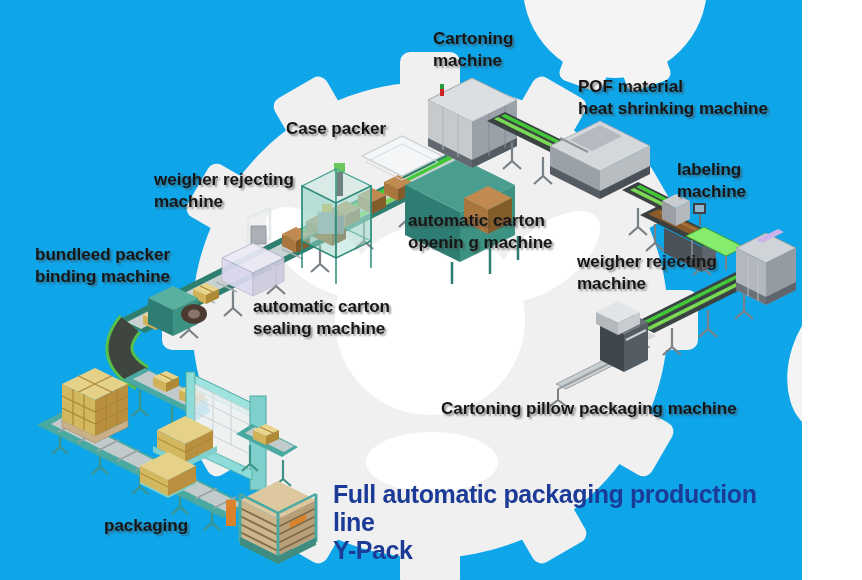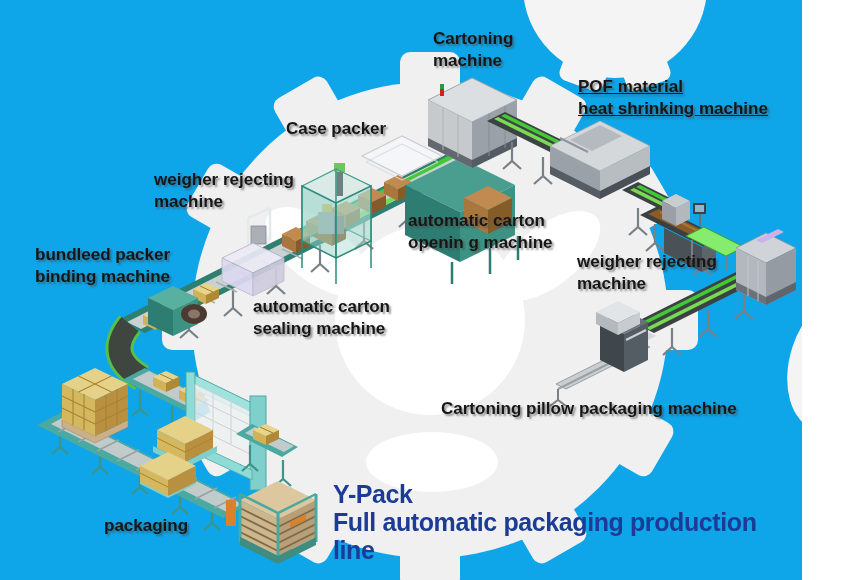--- a/index.html
+++ b/index.html
@@ -364,34 +364,35 @@
     <polygon points="624,334 648,322 648,360 624,372" fill="#555d64"></polygon>
     <line x1="626" y1="340" x2="646" y2="330" stroke="#cfd3d6" stroke-width="2"></line>
     <polygon points="596,312 618,301 640,312 618,323" fill="#e2e5e7"></polygon>
     <polygon points="596,312 618,323 618,335 596,324" fill="#b4b9bd"></polygon>
     <polygon points="618,323 640,312 640,324 618,335" fill="#c8ccd0"></polygon>
   </g>
 </svg>
 
 <div class="lbl" style="left:433px;top:28px;">Cartoning
 machine</div>
-<div class="lbl" style="left:578px;top:76px;text-decoration:underline;">POF material
+<div class="lbl" style="left:578px;top:76px;">POF material
 heat shrinking machine</div>
 <div class="lbl" style="left:286px;top:118px;">Case packer</div>
+<div class="lbl" style="left:677px;top:159px;">labeling machine</div>
 <div class="lbl" style="left:154px;top:169px;">weigher rejecting
 machine</div>
 <div class="lbl" style="left:408px;top:210px;">automatic carton
 openin g machine</div>
 <div class="lbl" style="left:577px;top:251px;">weigher rejecting
 machine</div>
 <div class="lbl" style="left:35px;top:244px;">bundleed packer
 binding machine</div>
 <div class="lbl" style="left:253px;top:296px;">automatic carton
 sealing machine</div>
 <div class="lbl" style="left:441px;top:398px;">Cartoning pillow packaging machine</div>
 <div class="lbl" style="left:104px;top:515px;">packaging</div>
 
 <div class="title">
+  <div>Full automatic packaging production line</div>
   <div>Y-Pack</div>
-  <div>Full automatic packaging production line</div>
 </div>
 
 </div>
 
 </body></html>

